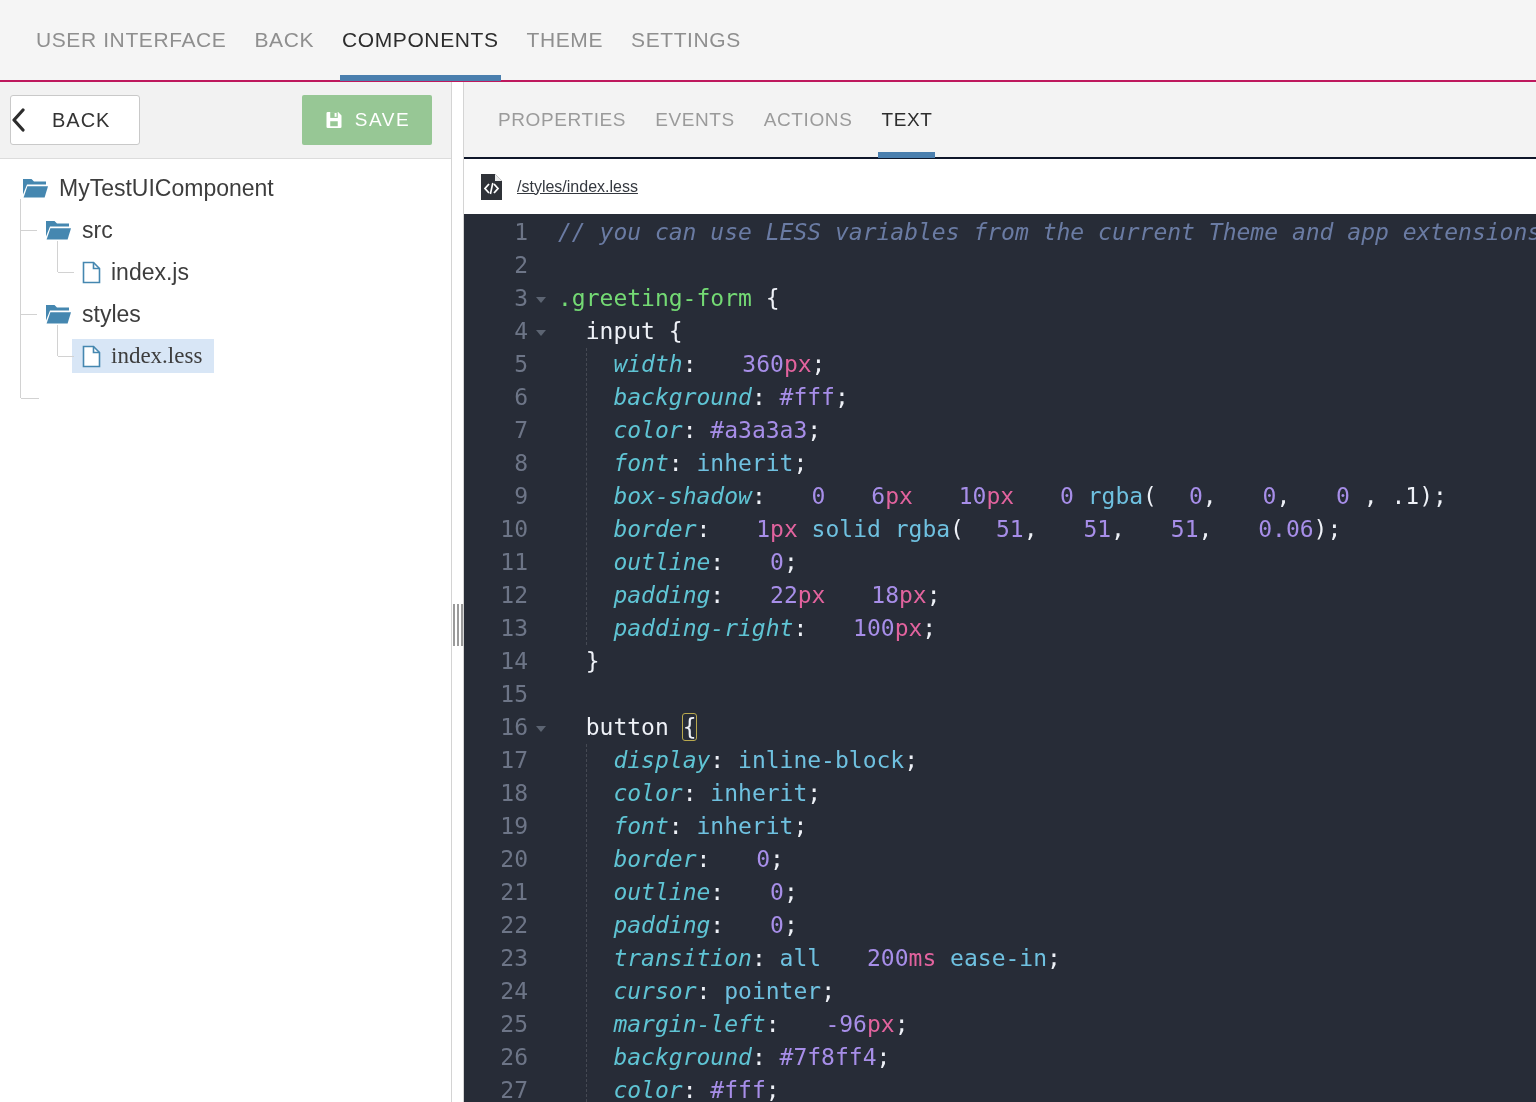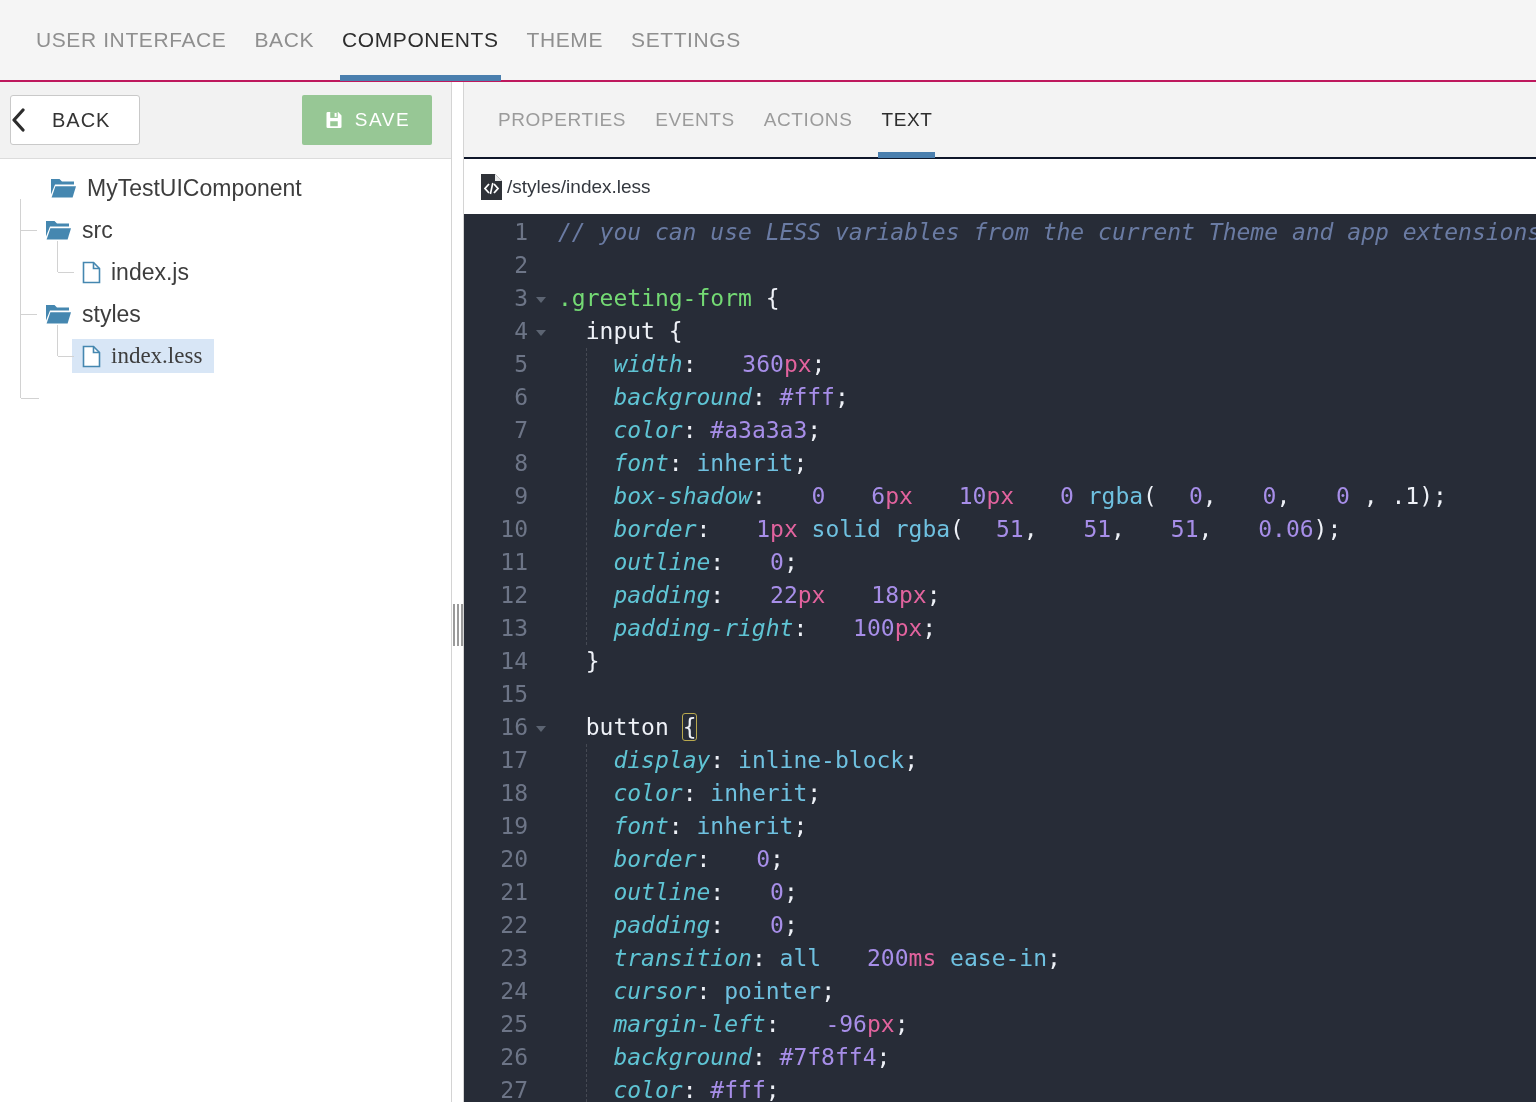--- a/index.html
+++ b/index.html
@@ -56,21 +56,21 @@
   .right-panel{flex:1;min-width:0;display:flex;flex-direction:column;
     border-left:1px solid #d4d4d4;}
   .tabs{height:77px;flex:none;background:#f3f3f3;border-bottom:2px solid #0f172a;
     display:flex;align-items:stretch;padding-left:34px;gap:29px;}
   .tab{display:flex;align-items:center;font-size:19px;letter-spacing:.6px;color:#9b9b9b;
     position:relative;cursor:pointer;}
   .tab.active{color:#2d2d2d;}
   .tab.active::after{content:'';position:absolute;left:-3px;right:-3px;bottom:-1px;
     height:6px;background:var(--accent);}
   .path-row{height:55px;flex:none;background:#fff;display:flex;align-items:center;
-    padding-left:16px;gap:4px;font-size:19px;color:#34383f;}
+    padding-left:16px;gap:14px;font-size:16px;color:#34383f;text-decoration:underline;}
 
   
   .editor{flex:1;min-height:0;background:var(--editor-bg);overflow:hidden;
     position:relative;padding-top:2px;
     font-family:"DejaVu Sans Mono",monospace;font-size:23px;line-height:33px;}
   .guide{position:absolute;left:122px;width:0;border-left:1px dashed rgba(255,255,255,.14);}
   .g1{top:134px;height:297px;} .g2{top:530px;height:363px;}
   .cl{display:flex;height:33px;}
   .ln{width:64px;flex:none;text-align:right;color:var(--line-number);user-select:none;}
   .foldc{width:30px;flex:none;display:flex;align-items:center;padding-left:8px;}
@@ -130,21 +130,21 @@
       <div class="tree" id="tree">
         <div class="conn v" style="left:20px;top:40px;height:199px;"></div>
         <div class="conn h" style="left:21px;top:71px;width:16px;"></div>
         <div class="conn h" style="left:21px;top:155px;width:16px;"></div>
         <div class="conn h" style="left:21px;top:239px;width:18px;"></div>
         <div class="conn v" style="left:57px;top:82px;height:31px;"></div>
         <div class="conn h" style="left:58px;top:113px;width:16px;"></div>
         <div class="conn v" style="left:57px;top:166px;height:31px;"></div>
         <div class="conn h" style="left:58px;top:197px;width:16px;"></div>
         <div id="tree-rows">
-            <div class="tree-row" style="padding-left: 4px; margin-left: 36px;">
+            <div class="tree-row" style="padding-left: 12px;">
               <span class="tree-wrap">
                 <span style="display: flex;">
                   <svg width="27" height="21" viewBox="0 0 27 21">
                     <path fill="#4587b0" d="M1 1h8.5l2.5 2.5H24v3H5L1 16.5z"></path>
                     <path fill="#4587b0" d="M5.4 8.2H26l-3.4 11.3H1.6z"></path>
                   </svg>
                 </span>
                 <span>MyTestUIComponent</span>
               </span>
             </div>

